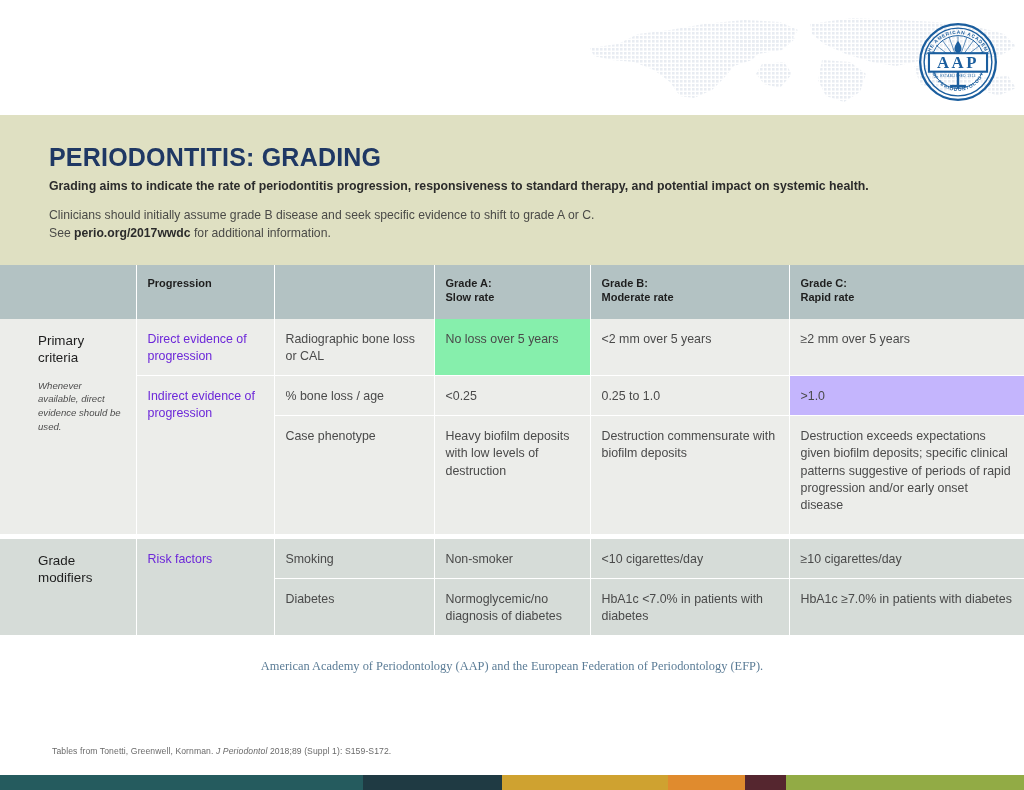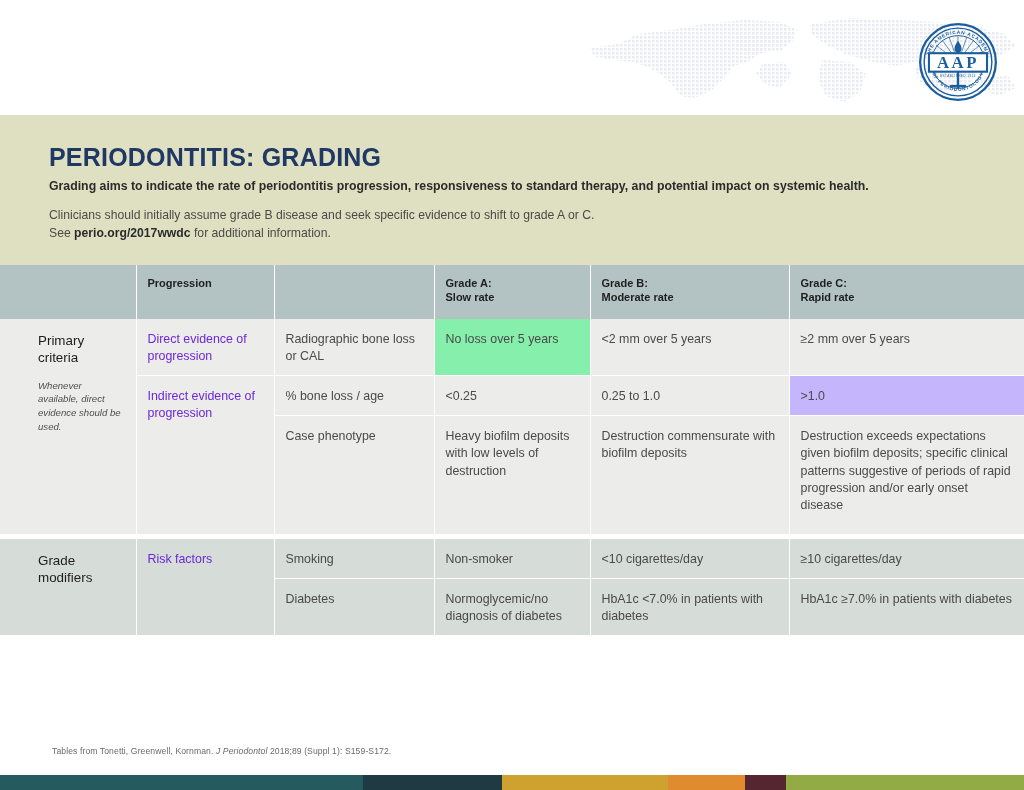--- a/index.html
+++ b/index.html
@@ -254,20 +254,21 @@
       <tr class="sec-mod rowline">
         <td class="cell" style="height: 50px; background: rgb(214, 220, 216);">Diabetes</td>
         <td class="cell" style="background: rgb(214, 220, 216);">Normoglycemic/no diagnosis of diabetes</td>
         <td class="cell" style="background: rgb(214, 220, 216);">HbA1c &lt;7.0% in patients with diabetes</td>
         <td class="cell" style="background: rgb(214, 220, 216);">HbA1c ≥7.0% in patients with diabetes</td>
       </tr>
     </tbody>
   </table>
 
   <div class="footnote" style="color: rgb(91, 124, 150);">
+    <div>American Academy of Periodontology (AAP) and the European Federation of Periodontology (EFP).</div>
   </div>
 
   <div class="credit"><span>Tables from Tonetti, Greenwell, Kornman. </span><i>J Periodontol</i><span> 2018;89 (Suppl 1): S159-S172.</span></div>
 
   <div class="colorbar">
     <span style="background: rgb(37, 91, 94); width: 363px;"></span>
     <span style="background: rgb(31, 58, 67); width: 139px;"></span>
     <span style="background: rgb(207, 162, 48); width: 166px;"></span>
     <span style="background: rgb(224, 139, 46); width: 77px;"></span>
     <span style="background: rgb(85, 38, 47); width: 41px;"></span>

